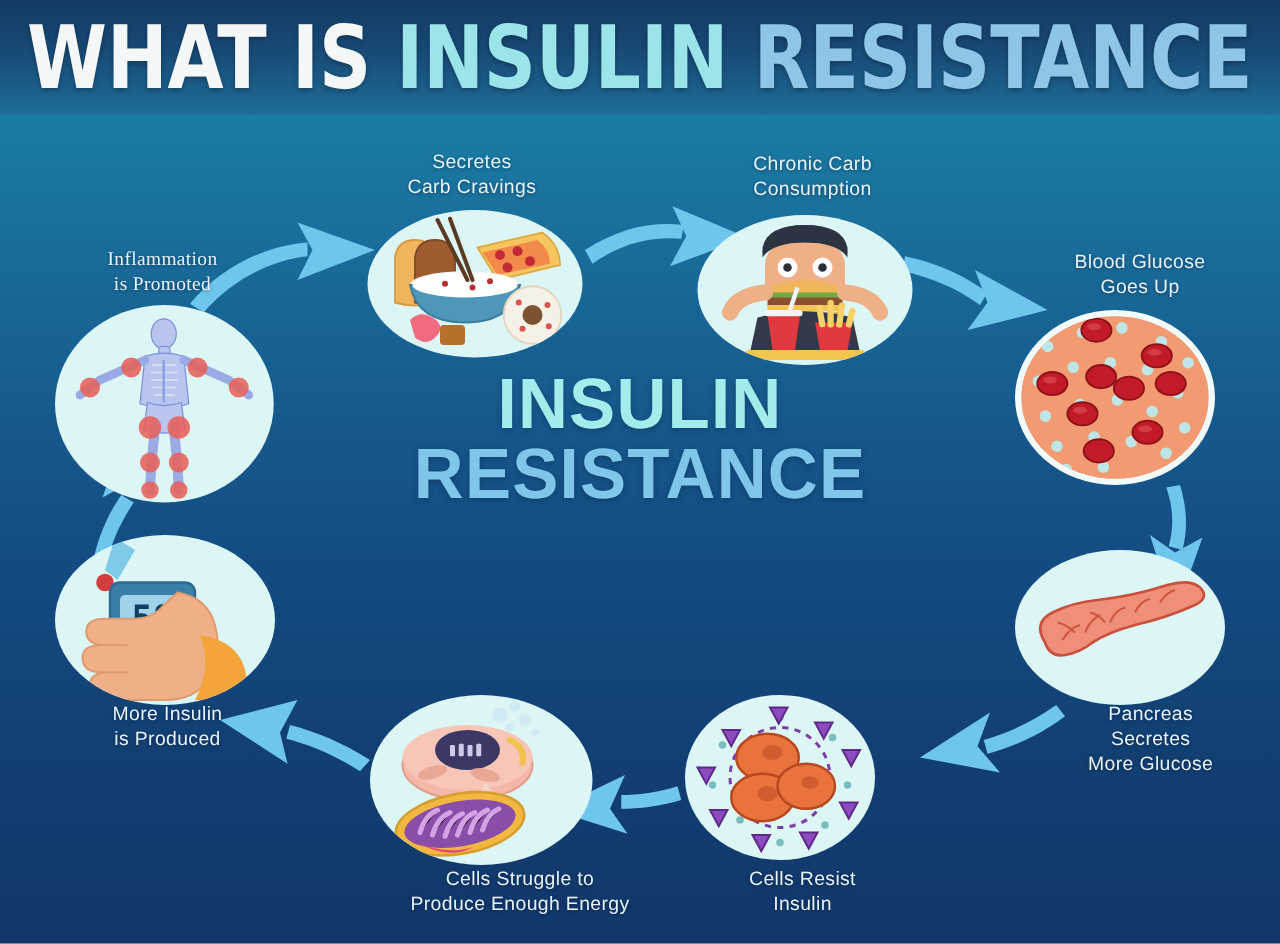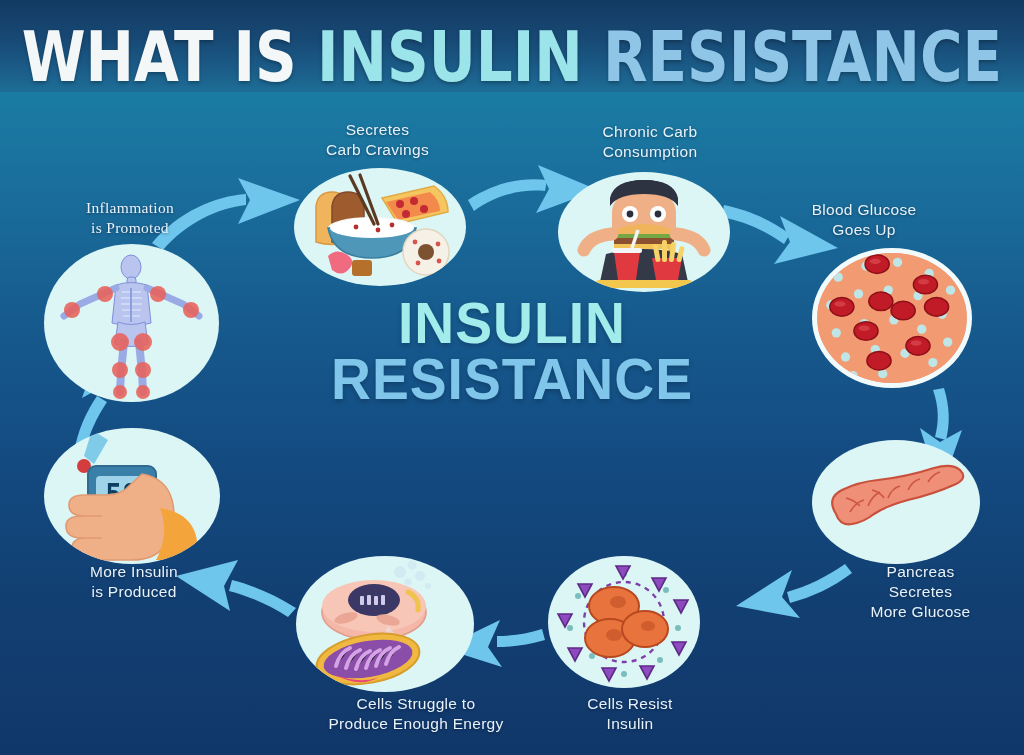--- a/index.html
+++ b/index.html
@@ -21,21 +21,21 @@
         #123f72 80%,
         #11376a 100%);
     overflow: hidden;
   }
 
   
   .header-band {
     position: absolute; left: 0; top: 0;
     width: 1024px; height: 92px;
     background: linear-gradient(180deg, #123a63 0%, #174873 40%, #1b5c88 75%, #1d6e97 100%);
-    display: flex; align-items: flex-end; justify-content: center;
+    display: flex; align-items: center; justify-content: center;
   }
   .title {
     font-family: "Liberation Sans Narrow", "DejaVu Sans Condensed", "Liberation Sans", sans-serif;
     font-weight: 700;
     font-size: 70px;
     letter-spacing: 0px;
     transform: scaleX(0.92);
     white-space: nowrap;
     line-height: 1;
     text-shadow: 0 2px 4px rgba(0,0,0,0.28);
@@ -290,21 +290,21 @@
           <rect x="96" y="72" width="5" height="18" rx="2" transform="rotate(-10 98 80)"></rect>
           <rect x="104" y="68" width="5" height="22" rx="2"></rect>
           <rect x="112" y="70" width="5" height="20" rx="2" transform="rotate(8 114 80)"></rect>
           <rect x="120" y="74" width="5" height="16" rx="2" transform="rotate(14 122 82)"></rect>
         </g>
       </svg>
     </div>
   </div>
 
   <div class="node">
-    <div class="label" style="left:774px; top:200px; width:180px;">Blood Glucose
+    <div class="label" style="left:822px; top:200px; width:180px;">Blood Glucose
 Goes Up</div>
     <div class="bubble white-rim" style="left:812px; top:248px; width:160px; height:140px;">
       <svg class="ill" viewBox="0 0 160 140">
         <rect width="160" height="140" fill="#f29a72"></rect>
         <g fill="#bfe6e6">
           <circle cx="22" cy="26" r="5"></circle>
             <circle cx="52" cy="14" r="5"></circle>
             <circle cx="86" cy="10" r="5"></circle>
           <circle cx="120" cy="22" r="5"></circle>
             <circle cx="143" cy="40" r="5"></circle>
@@ -361,21 +361,21 @@
           <path d="M96,50 q4,-9 12,-11"></path>
           <path d="M116,42 q5,-8 12,-10"></path>
           <path d="M34,58 q8,2 14,8"></path>
           <path d="M60,50 q8,2 12,8"></path>
         </g>
       </svg>
     </div>
   </div>
 
   <div class="node">
-    <div class="label" style="left:540px; top:694px; width:180px;">Cells Resist
+    <div class="label" style="left:552px; top:694px; width:180px;">Cells Resist
 Insulin</div>
     <div class="bubble" style="left:548px; top:556px; width:152px; height:132px;">
       <svg class="ill" viewBox="0 0 152 132">
         <g fill="#2a8f8f" opacity="0.55">
           <circle cx="30" cy="40" r="3"></circle>
             <circle cx="118" cy="34" r="3"></circle>
           <circle cx="44" cy="100" r="3"></circle>
             <circle cx="112" cy="104" r="3"></circle>
           <circle cx="22" cy="72" r="3"></circle>
             <circle cx="130" cy="72" r="3"></circle>

